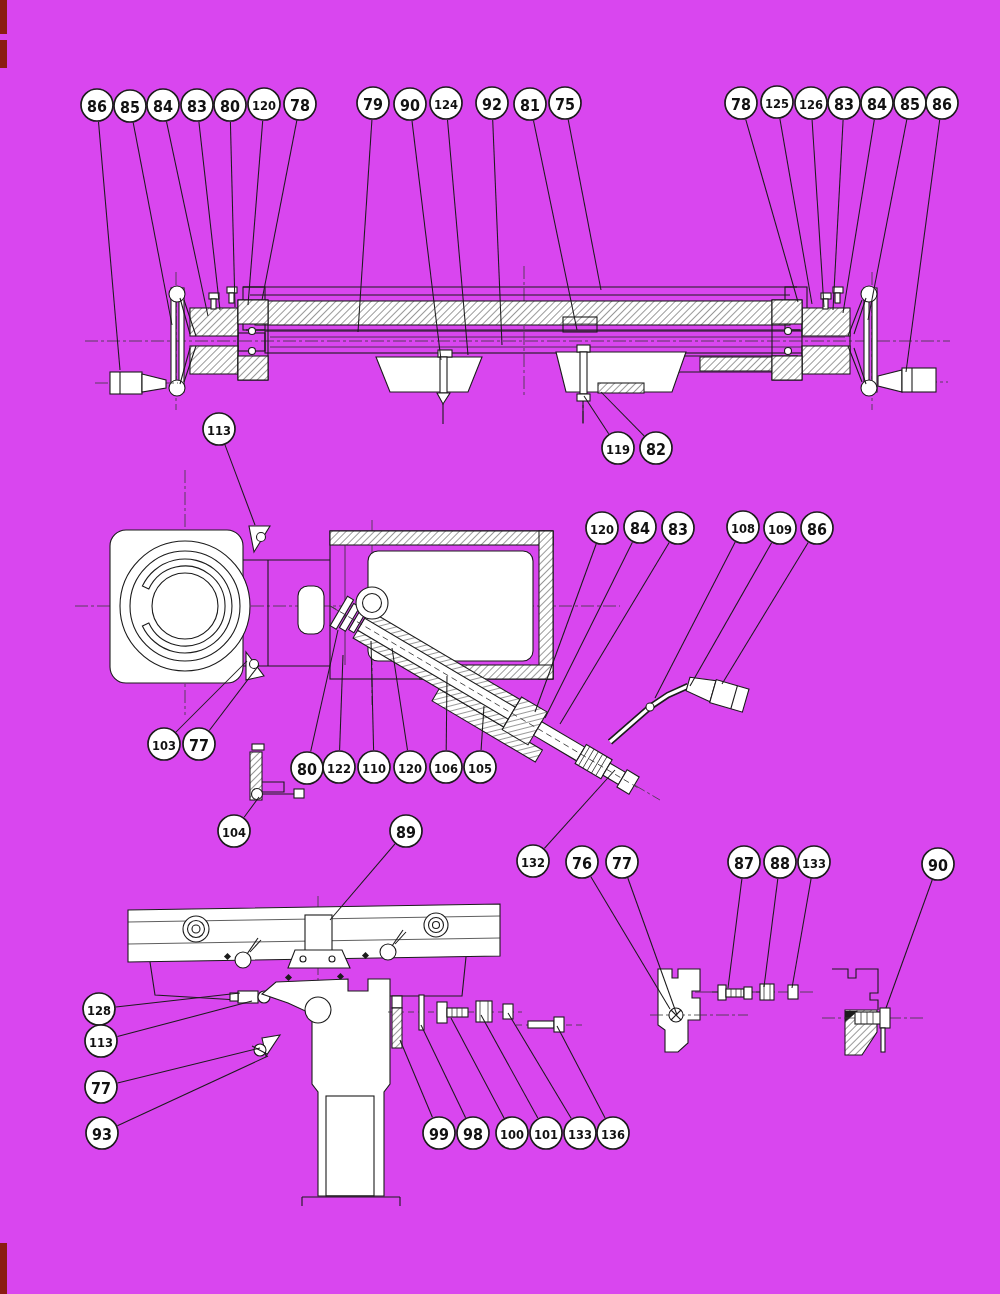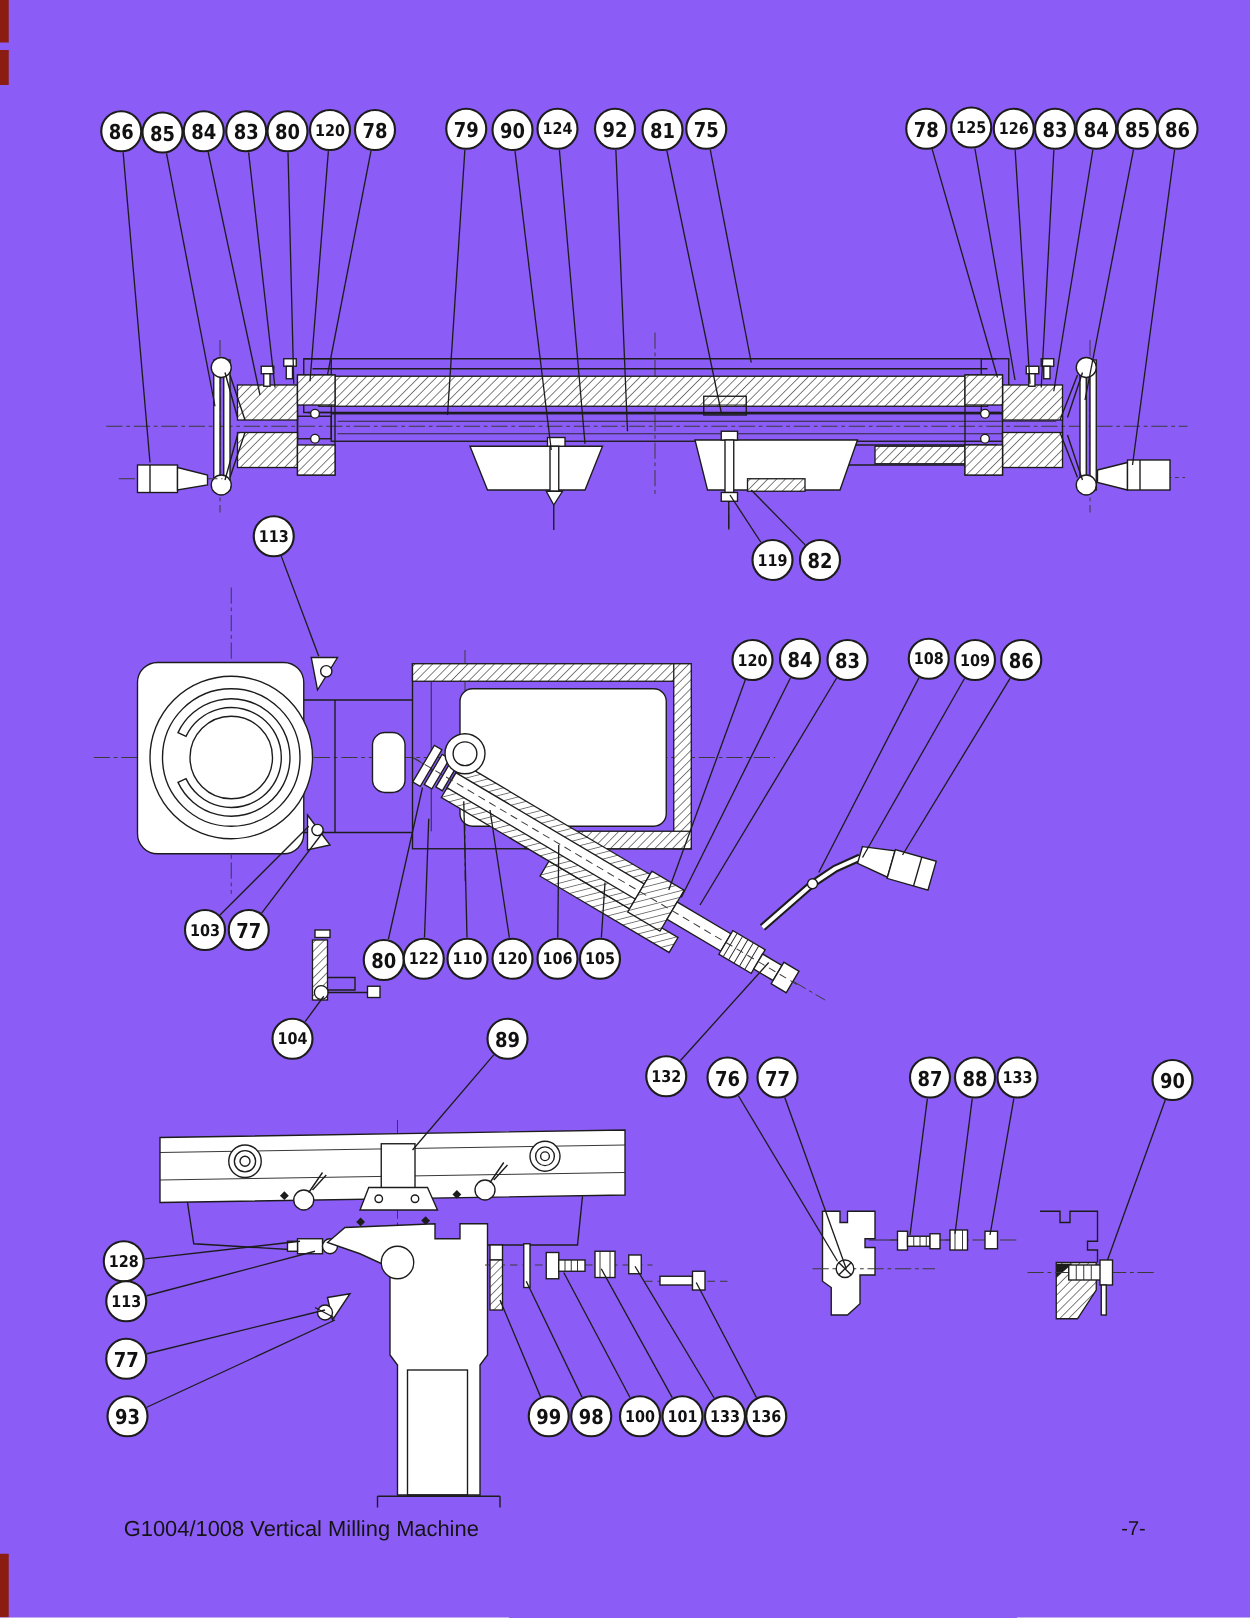--- a/index.html
+++ b/index.html
@@ -1,17 +1,17 @@
 <!DOCTYPE html>
 <html><head>
 <meta charset="utf-8">
 <style>
   html,body{margin:0;padding:0;background:#e8e8e8;}
   .page{
-    position:relative;width:1000px;height:1294px;background:#8b5cf6;
+    position:relative;width:1000px;height:1294px;background:#d946ef;
     font-family:"Liberation Sans",sans-serif;overflow:hidden;margin:0 auto;
   }
   svg{position:absolute;left:0;top:0;}
   .footer{
     position:absolute;top:1213px;left:0;width:1000px;height:26px;
     color:#141414;font-size:17.5px;
   }
   .footer .left{position:absolute;left:99px;top:0;}
   .footer .right{position:absolute;left:897px;top:2px;font-size:16px;}
   .scanmark{position:absolute;left:0;width:7px;}
@@ -600,18 +600,14 @@
           <text x="580" y="1134" class="balloon-label" dominant-baseline="central" font-size="13" textLength="24" lengthAdjust="spacingAndGlyphs">133</text>
         </g>
         <g>
           <line x1="605.1" y1="1117.9" x2="557" y2="1026" class="leader"></line>
           <circle cx="613" cy="1133" r="16" class="balloon"></circle>
           <text x="613" y="1134" class="balloon-label" dominant-baseline="central" font-size="13" textLength="24" lengthAdjust="spacingAndGlyphs">136</text>
         </g>
       </g>
   </svg>
 
-  <div class="footer">
-    <span class="left">G1004/1008 Vertical Milling Machine</span>
-    <span class="right">-7-</span>
-  </div>
 
 </div>
 
 </body></html>

